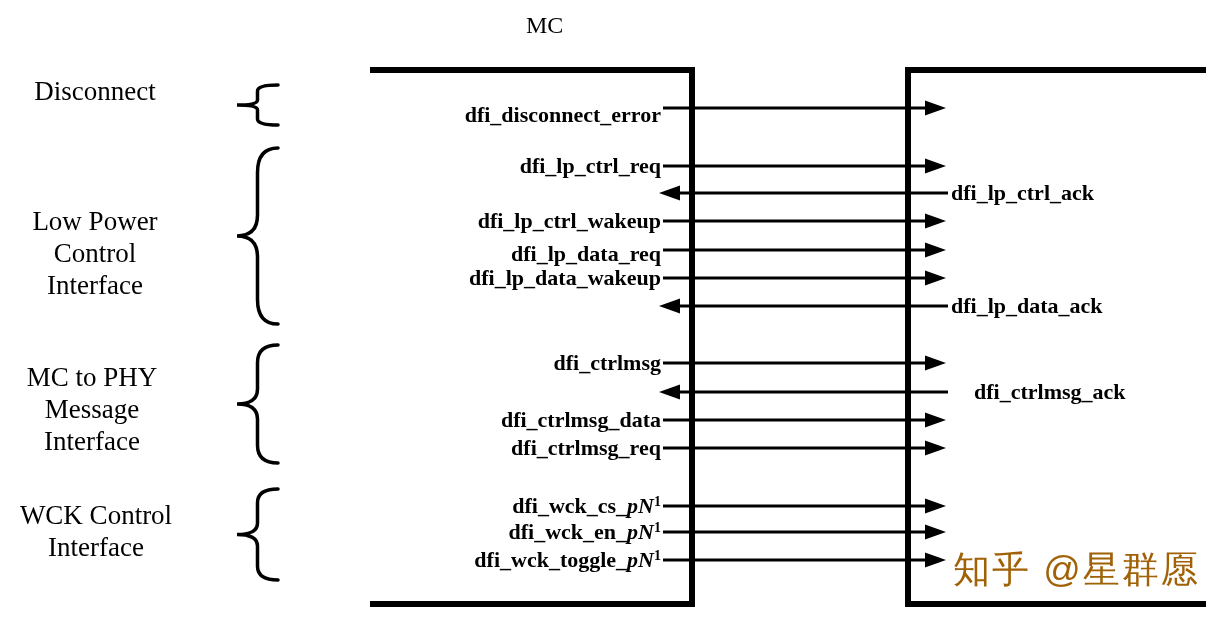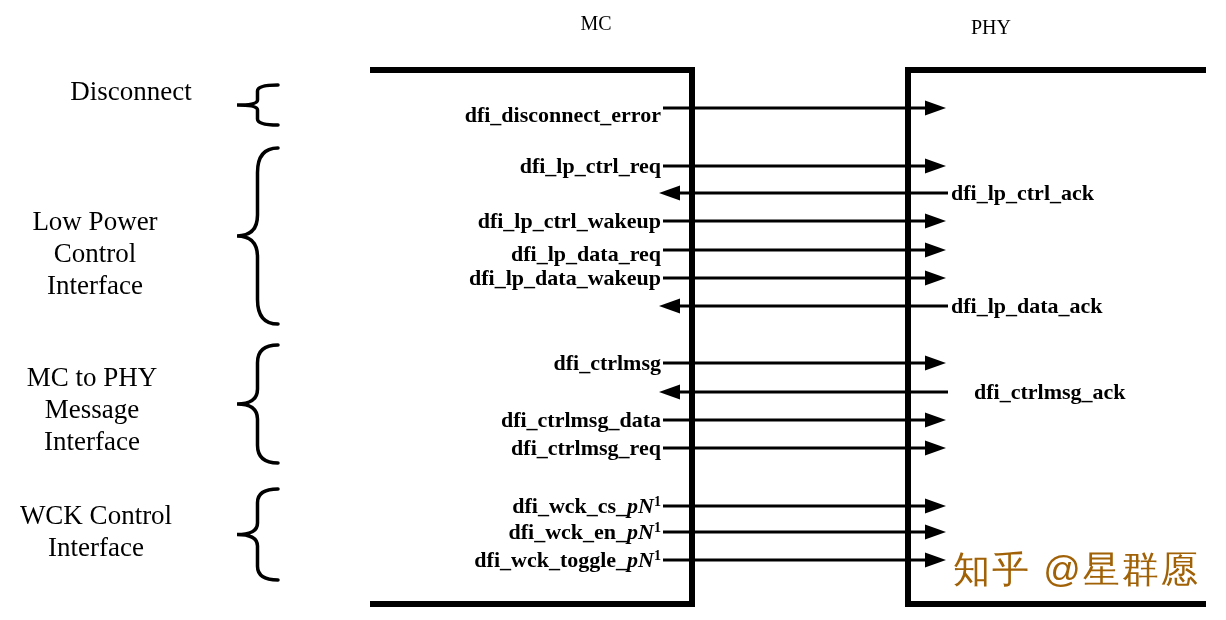--- a/index.html
+++ b/index.html
@@ -3,21 +3,21 @@
 <meta charset="utf-8">
 <style>
   html,body{margin:0;padding:0;background:#fff;}
   #canvas{
     position:relative;width:1226px;height:620px;background:#ffffff;
     overflow:hidden;font-family:"Liberation Serif","DejaVu Serif",serif;color:#000;
   }
   .box{position:absolute;box-sizing:border-box;}
   #mc-box{left:370px;top:67px;width:325px;height:540px;border:6px solid #000;border-left:none;}
   #phy-box{left:905px;top:67px;width:301px;height:540px;border:6px solid #000;border-right:none;}
-  .block-title{position:absolute;width:140px;text-align:center;font-size:20px;}
+  .block-title{position:absolute;width:140px;font-size:24px;}
   #mc-title{left:526px;top:12px;}
   #phy-title{left:921px;top:16px;}
   #wires{position:absolute;left:0;top:0;width:1226px;height:620px;}
   .group-label{position:absolute;text-align:center;font-size:27px;width:190px;}
   .group-label .gl-line{display:block;}
   .signal-label{
     position:absolute;font-weight:bold;font-size:22px;line-height:32px;
     white-space:nowrap;
   }
   .signal-label.mc-side{right:565px;text-align:right;}
@@ -28,21 +28,20 @@
     position:absolute;left:953px;top:545px;font-size:37px;color:#a16207;
     font-family:"Liberation Sans","DejaVu Sans",sans-serif;letter-spacing:2px;white-space:nowrap;
   }
 </style>
 </head>
 <body>
 
 <div id="canvas">
 
   <div class="block-title" id="mc-title">MC</div>
-  <div class="block-title" id="phy-title">PHY</div>
 
   <div class="box" id="mc-box"></div>
   <div class="box" id="phy-box"></div>
 
   <svg id="wires" viewBox="0 0 1226 620" xmlns="http://www.w3.org/2000/svg">
       <g>
         <line x1="663" y1="108" x2="930" y2="108" stroke="#000000" stroke-width="3"></line>
         <polygon points="946,108 925,100.5 925,115.5" fill="#000000"></polygon>
       </g>
       <g>
@@ -97,21 +96,21 @@
         <line x1="663" y1="560" x2="930" y2="560" stroke="#000000" stroke-width="3"></line>
         <polygon points="946,560 925,552.5 925,567.5" fill="#000000"></polygon>
       </g>
       <path d="M 278 85 Q 257.5 85 257.5 91 L 257.5 99.9 Q 257.5 105 237 105 Q 257.5 105 257.5 110.1 L 257.5 119 Q 257.5 125 278 125" fill="none" stroke="#000000" stroke-width="3.5" stroke-linecap="round"></path>
       <path d="M 278 148 Q 257.5 148 257.5 172.6 L 257.5 215.09 Q 257.5 236 237 236 Q 257.5 236 257.5 256.90999999999997 L 257.5 299.4 Q 257.5 324 278 324" fill="none" stroke="#000000" stroke-width="3.5" stroke-linecap="round"></path>
       <path d="M 278 345 Q 257.5 345 257.5 362.7 L 257.5 388.955 Q 257.5 404 237 404 Q 257.5 404 257.5 419.045 L 257.5 445.3 Q 257.5 463 278 463" fill="none" stroke="#000000" stroke-width="3.5" stroke-linecap="round"></path>
       <path d="M 278 489 Q 257.5 489 257.5 502.65 L 257.5 522.8975 Q 257.5 534.5 237 534.5 Q 257.5 534.5 257.5 546.1025 L 257.5 566.35 Q 257.5 580 278 580" fill="none" stroke="#000000" stroke-width="3.5" stroke-linecap="round"></path>
     </svg>
 
   <div id="group-labels">
-      <div class="group-label" style="left: 0px; top: 74px; line-height: 34px; padding-left: 36px;">
+      <div class="group-label" style="left: 0px; top: 74px; line-height: 34px;">
         <span class="gl-line">Disconnect</span>
       </div>
       <div class="group-label" style="left: 0px; top: 176px; line-height: 32px; margin-top: 29px;">
         <span class="gl-line">Low Power</span>
         <span class="gl-line">Control</span>
         <span class="gl-line">Interface</span>
       </div>
       <div class="group-label" style="left: -3px; top: 361px; line-height: 32px;">
         <span class="gl-line">MC to PHY</span>
         <span class="gl-line">Message</span>

